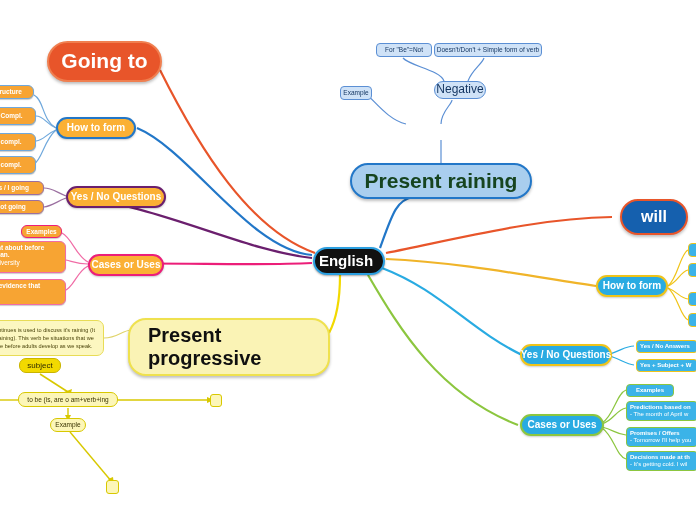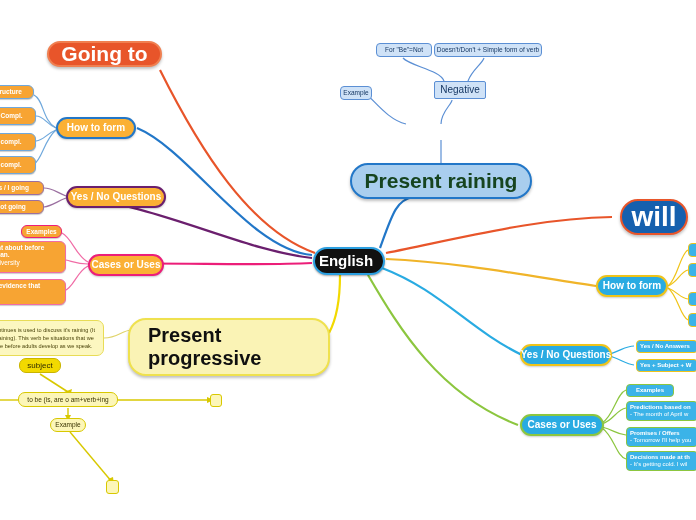--- a/index.html
+++ b/index.html
@@ -34,21 +34,21 @@
   }
 
   
   .topic{
     border-radius:22px;
     font-weight:bold;
     box-shadow:0 2px 3px rgba(0,0,0,.25);
   }
   .t-goingto{background:#e8552a;border:2px solid #f07f50;color:#fff;font-size:21px;}
   .t-presentsimple{background:#a9ceee;border:2px solid #2277c8;color:#16441f;font-size:21px;}
-  .t-will{background:#1560ae;border:2px solid #e8552a;color:#fff;font-size:28px;}
+  .t-will{background:#1560ae;border:2px solid #e8552a;color:#fff;font-size:16px;}
   .t-presentprog{background:#faf3b5;border:2px solid #efe14e;color:#101010;font-size:20px;border-radius:18px;
      justify-content:flex-start;text-align:left;padding:0 0 0 18px;}
 
   
   .sub-orange{
     background:#fbb034;border-radius:11px;color:#ffffff;
     font-size:10px;font-weight:bold;
     box-shadow:0 1px 2px rgba(0,0,0,.22);
   }
   .bd-blue{border:2px solid #2277c8;}
@@ -67,21 +67,21 @@
   .leaf-orange.b-purple{border:1px solid #9b6fa0;}
   .leaf-orange.b-pink{border:1px solid #f06ca6;}
   .leaf-orange.b-pink2{border:1px solid #ec1e79;}
 
   
   .leaf-lblue{
     background:#cfe2f7;border:1px solid #5b8fd4;border-radius:4px;
     color:#11335f;font-size:6.5px;font-weight:normal;
     padding:2px 4px;
   }
-  .leaf-lblue.mid{font-size:10px;border-radius:2px;justify-content:center;}
+  .leaf-lblue.mid{font-size:12px;border-radius:9px;justify-content:center;}
 
   
   .sub-blue{
     background:#29abe2;border:2px solid #f0c419;border-radius:11px;
     color:#ffffff;font-size:10px;font-weight:bold;
     box-shadow:0 1px 2px rgba(0,0,0,.2);
   }
   .sub-blue.g{border:2px solid #8cc63f;}
   .leaf-blue{
     background:#3bb3e8;border:1px solid #f0c419;border-radius:4px;
@@ -174,21 +174,21 @@
     <path d="M602,423 C 614,416 616,394 626,390" fill="none" stroke="#8cc63f" stroke-width="1.2"></path>
     <path d="M602,424 C 614,420 616,410 626,408" fill="none" stroke="#8cc63f" stroke-width="1.2"></path>
     <path d="M602,427 C 614,430 616,434 626,435" fill="none" stroke="#8cc63f" stroke-width="1.2"></path>
     <path d="M602,428 C 614,436 616,456 626,459" fill="none" stroke="#8cc63f" stroke-width="1.2"></path>
   </svg>
 
   <div class="node n-center" style="left:313px;top:247px;width:72px;height:28px;padding-left:8px;">
     <span>English</span>
   </div>
 
-  <div class="node topic t-goingto" style="left:47px;top:41px;width:115px;height:26px;">
+  <div class="node topic t-goingto" style="left:47px;top:41px;width:115px;height:41px;">
     <span>Going to</span>
   </div>
 
   <div class="node sub-orange bd-blue" style="left:56px;top:117px;width:80px;height:22px;">
     <span>How to form</span>
   </div>
   <div class="node leaf-orange b-blue" style="left:-12px;top:85px;width:46px;height:14px;">
     <span>Structure</span>
   </div>
   <div class="node leaf-orange b-blue" style="left:-14px;top:107px;width:50px;height:18px;">

